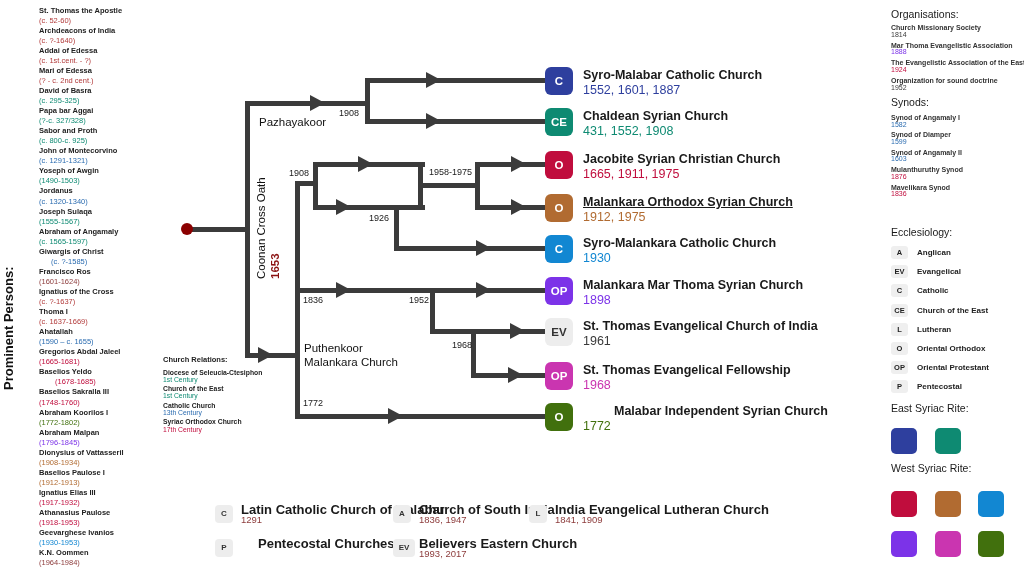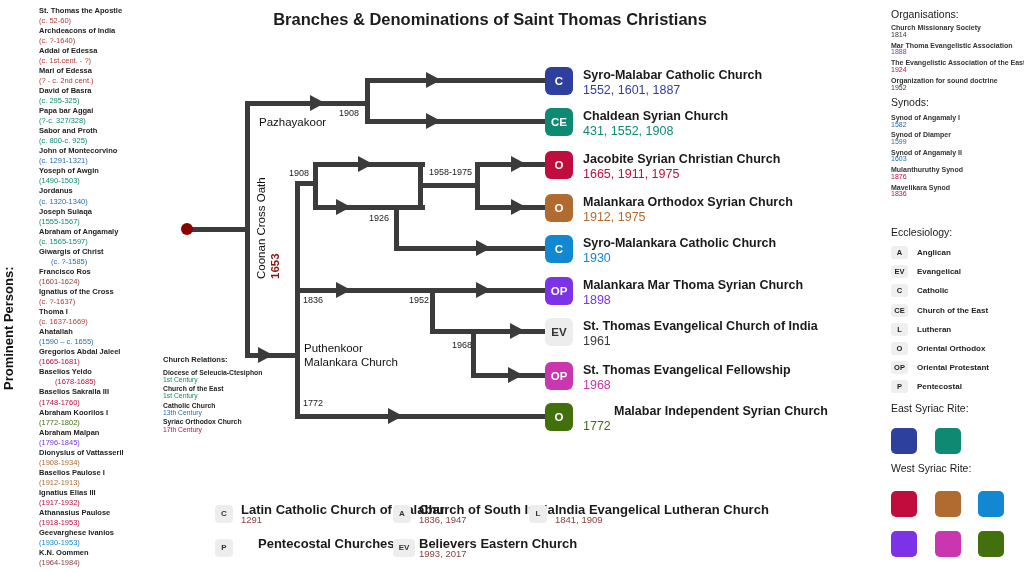--- a/index.html
+++ b/index.html
@@ -38,21 +38,20 @@
   .ocname{position:absolute;font-size:13px;font-weight:600;color:#1a1a1a;white-space:nowrap;}
   .ocyears{position:absolute;font-size:9.5px;white-space:nowrap;}
   .ocheading{position:absolute;left:153px;top:466px;width:600px;text-align:center;
              font-size:11.5px;font-weight:600;color:#1d1d1d;}
 </style>
 </head>
 <body>
 
 <div class="stage">
 
-  <div class="title">Branches &amp; Denominations of Saint Thomas Christians</div>
 
   <div class="vlabel">Prominent Persons:</div>
   <div id="persons">
       <div class="pitem" style="top: 5.5px;">
         <div class="pname" style="position: static;">St. Thomas the Apostle</div>
         <div class="pdates" style="position: static; color: rgb(178, 59, 59);">(c. 52-60)</div>
       </div>
       <div class="pitem" style="top: 25.6px;">
         <div class="pname" style="position: static;">Archdeacons of India</div>
         <div class="pdates" style="position: static; color: rgb(178, 59, 59);">(c. ?-1640)</div>
@@ -228,21 +227,21 @@
       <div class="badge" style="left: 545px; top: 67px; background: rgb(46, 63, 158);">C</div>
       <div class="cname" style="left: 583px; top: 68px;">Syro-Malabar Catholic Church</div>
       <div class="cdates" style="left: 583px; top: 83px; color: rgb(46, 63, 158);">1552, 1601, 1887</div>
       <div class="badge" style="left: 545px; top: 108px; background: rgb(14, 138, 114);">CE</div>
       <div class="cname" style="left: 583px; top: 109px;">Chaldean Syrian Church</div>
       <div class="cdates" style="left: 583px; top: 124px; color: rgb(14, 138, 114);">431, 1552, 1908</div>
       <div class="badge" style="left: 545px; top: 151px; background: rgb(192, 13, 61);">O</div>
       <div class="cname" style="left: 583px; top: 152px;">Jacobite Syrian Christian Church</div>
       <div class="cdates" style="left: 583px; top: 167px; color: rgb(192, 13, 61);">1665, 1911, 1975</div>
       <div class="badge" style="left: 545px; top: 194px; background: rgb(177, 107, 49);">O</div>
-      <div class="cname" style="left: 583px; top: 195px;">Malankara Orthodox Syrian Church</div>
+      <div class="cname" style="left: 583px; top: 195px; text-decoration: underline;">Malankara Orthodox Syrian Church</div>
       <div class="cdates" style="left: 583px; top: 210px; color: rgb(177, 107, 49);">1912, 1975</div>
       <div class="badge" style="left: 545px; top: 235px; background: rgb(18, 135, 210);">C</div>
       <div class="cname" style="left: 583px; top: 236px;">Syro-Malankara Catholic Church</div>
       <div class="cdates" style="left: 583px; top: 251px; color: rgb(18, 135, 210);">1930</div>
       <div class="badge" style="left: 545px; top: 277px; background: rgb(124, 51, 232);">OP</div>
       <div class="cname" style="left: 583px; top: 278px;">Malankara Mar Thoma Syrian Church</div>
       <div class="cdates" style="left: 583px; top: 293px; color: rgb(124, 51, 232);">1898</div>
       <div class="badge" style="left: 545px; top: 318px; background: rgb(237, 237, 237); color: rgb(51, 51, 51);">EV</div>
       <div class="cname" style="left: 583px; top: 319px;">St. Thomas Evangelical Church of India</div>
       <div class="cdates" style="left: 583px; top: 334px; color: rgb(58, 58, 58);">1961</div>

